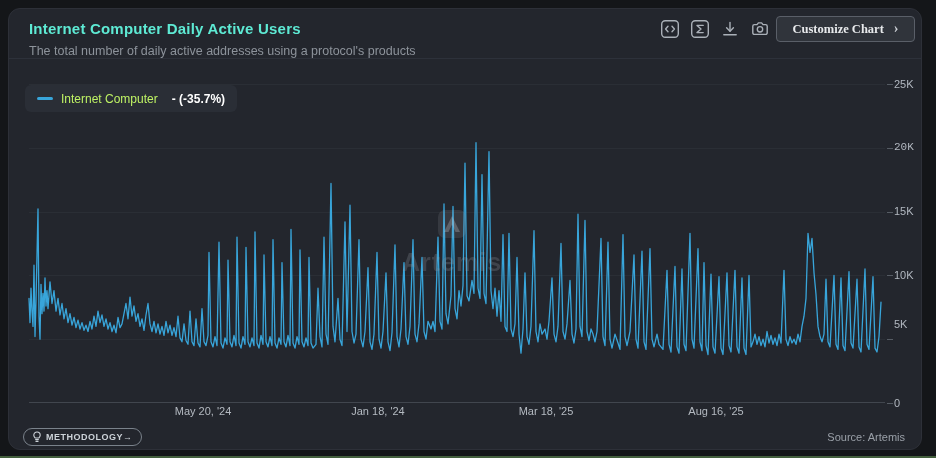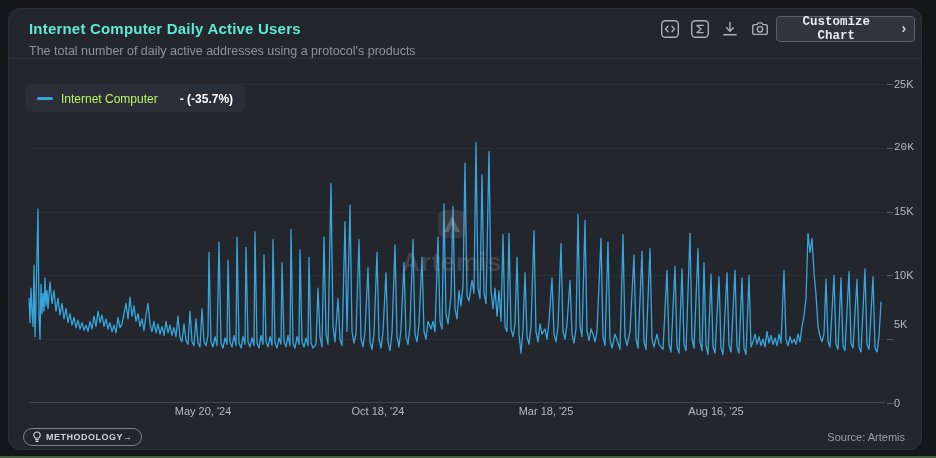--- a/index.html
+++ b/index.html
@@ -4,26 +4,26 @@
 <style>
   html,body{margin:0;padding:0;}
   body{width:936px;height:458px;background:#141619;font-family:"Liberation Sans",sans-serif;position:relative;overflow:hidden;}
   .card{position:absolute;left:8px;top:8px;width:914px;height:442px;background:#23262d;border:1px solid #2d3038;border-radius:12px;box-sizing:border-box;}
   .title{position:absolute;left:20px;top:11px;font-size:15px;font-weight:700;color:#5eead4;letter-spacing:.2px;}
   .subtitle{position:absolute;left:20px;top:35px;font-size:12.5px;color:#8d939b;}
   .hdr-divider{position:absolute;left:0;right:0;top:49px;height:1px;background:#2d313a;}
   .iconbar{position:absolute;top:9px;left:650px;display:flex;gap:9px;align-items:center;}
   .iconbtn{width:21px;height:21px;display:flex;align-items:center;justify-content:center;background:none;border:none;padding:0;cursor:pointer;}
   .iconbtn svg{stroke:#aab0b8;fill:none;stroke-width:1.4;stroke-linecap:round;stroke-linejoin:round;}
-  .customize{position:absolute;left:767px;top:7px;width:139px;height:26px;background:#30343b;border:1px solid #5a5f68;border-radius:4px;color:#e8eaec;font-size:12.5px;font-weight:600;display:flex;align-items:center;justify-content:center;gap:10px;box-sizing:border-box;cursor:pointer;font-family:Liberation Mono, monospace;}
+  .customize{position:absolute;left:767px;top:7px;width:139px;height:26px;background:#30343b;border:1px solid #5a5f68;border-radius:4px;color:#e8eaec;font-size:12.5px;font-weight:600;display:flex;align-items:center;justify-content:center;gap:10px;box-sizing:border-box;cursor:pointer;font-family:Liberation Serif, serif;}
   .customize .chev{color:#cfd3d8;font-size:14px;line-height:1;}
   .legend{position:absolute;left:16px;top:76px;height:27px;padding:0 12px;display:inline-flex;align-items:center;gap:8px;background:#2a2e36;border-radius:6px;cursor:pointer;}
   .legend .dash{width:16px;height:3px;border-radius:2px;}
   .legend .lname{font-size:12px;color:#bef264;}
-  .legend .lchange{font-size:12px;color:#ffffff;font-weight:700;margin-left:14px;}
+  .legend .lchange{font-size:12px;color:#ffffff;font-weight:700;margin-left:6px;}
   .plot{position:absolute;left:20px;top:75px;width:856px;height:319px;}
   .plot svg{position:absolute;left:0;top:0;width:100%;height:100%;overflow:visible;}
   .gridline{position:absolute;left:0;width:856px;height:1px;background:#2a2e35;}
   .ytick{position:absolute;left:858px;width:6px;height:1px;background:#565c64;}
   .zeroline{position:absolute;left:0;bottom:0;width:856px;height:1px;background:#41464e;}
   .ylabels{position:absolute;left:885px;top:75px;width:30px;height:319px;}
   .ylabel{position:absolute;font-size:11px;color:#b2b8c0;}
   .xlabels{position:absolute;left:20px;top:396px;width:856px;height:16px;text-decoration:underline;}
   .xlabel{position:absolute;width:90px;text-align:center;font-size:11px;color:#b4bac1;}
   .watermark{position:absolute;left:393px;top:201px;display:flex;align-items:center;gap:10px;pointer-events:none;flex-direction:column;}
@@ -117,21 +117,21 @@
   <div class="ylabels" id="ylabels">
       <div class="ylabel" style="top: 312.5px;">0</div>
       <div class="ylabel" style="top: 234px;">5K</div>
       <div class="ylabel" style="top: 184.9px;">10K</div>
       <div class="ylabel" style="top: 121.1px;">15K</div>
       <div class="ylabel" style="top: 57.3px; font-family: Liberation Mono, monospace;">20K</div>
       <div class="ylabel" style="top: -6.5px;">25K</div>
     </div>
   <div class="xlabels" id="xlabels">
       <div class="xlabel" style="left: 129px;">May 20, '24</div>
-      <div class="xlabel" style="left: 304px;">Oct 18, '24</div>
+      <div class="xlabel" style="left: 304px;">Jan 18, '24</div>
       <div class="xlabel" style="left: 472px;">Mar 18, '25</div>
       <div class="xlabel" style="left: 642px;">Aug 16, '25</div>
     </div>
 
   <button class="methodology">
     <svg width="10" height="12" viewBox="0 0 10 12">
       <path d="M5 1 a3.2 3.2 0 0 1 3.2 3.2 c0 1.3 -.8 2 -1.4 2.8 H3.2 C2.6 6.2 1.8 5.5 1.8 4.2 A3.2 3.2 0 0 1 5 1 Z"></path>
       <path d="M3.6 8.6 H6.4"></path>
         <path d="M4 10.4 H6"></path>
     </svg>

